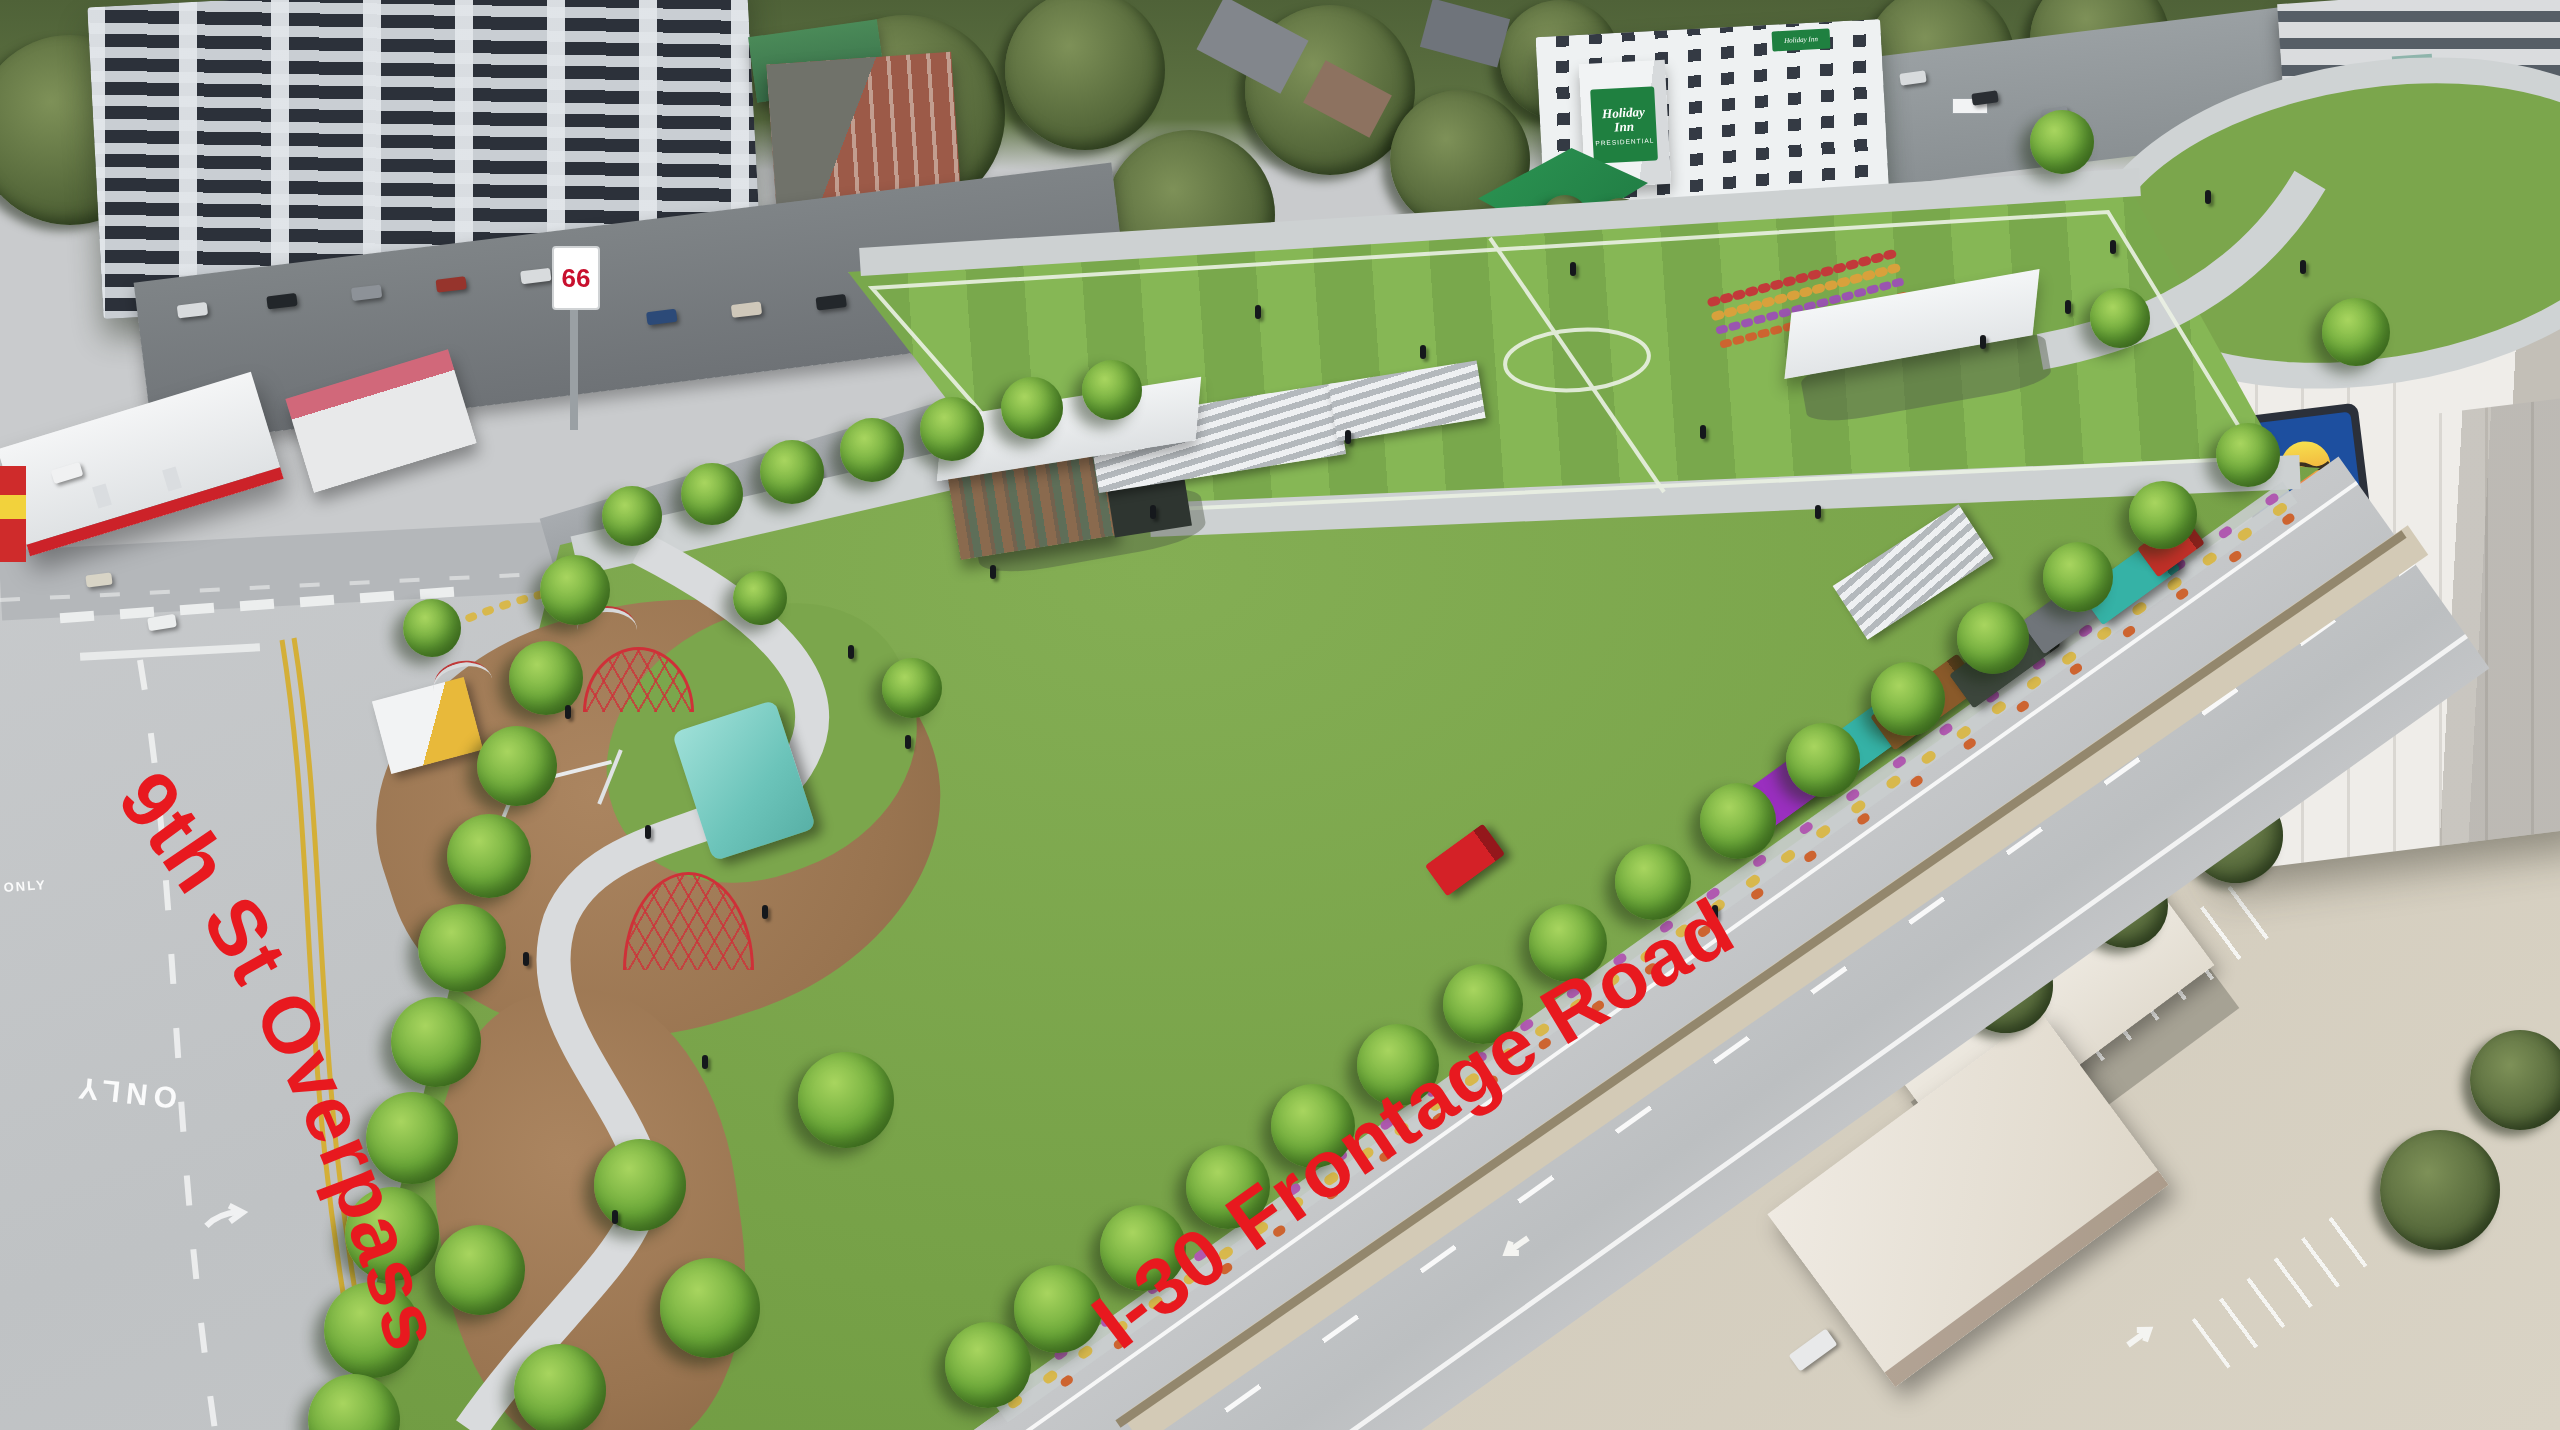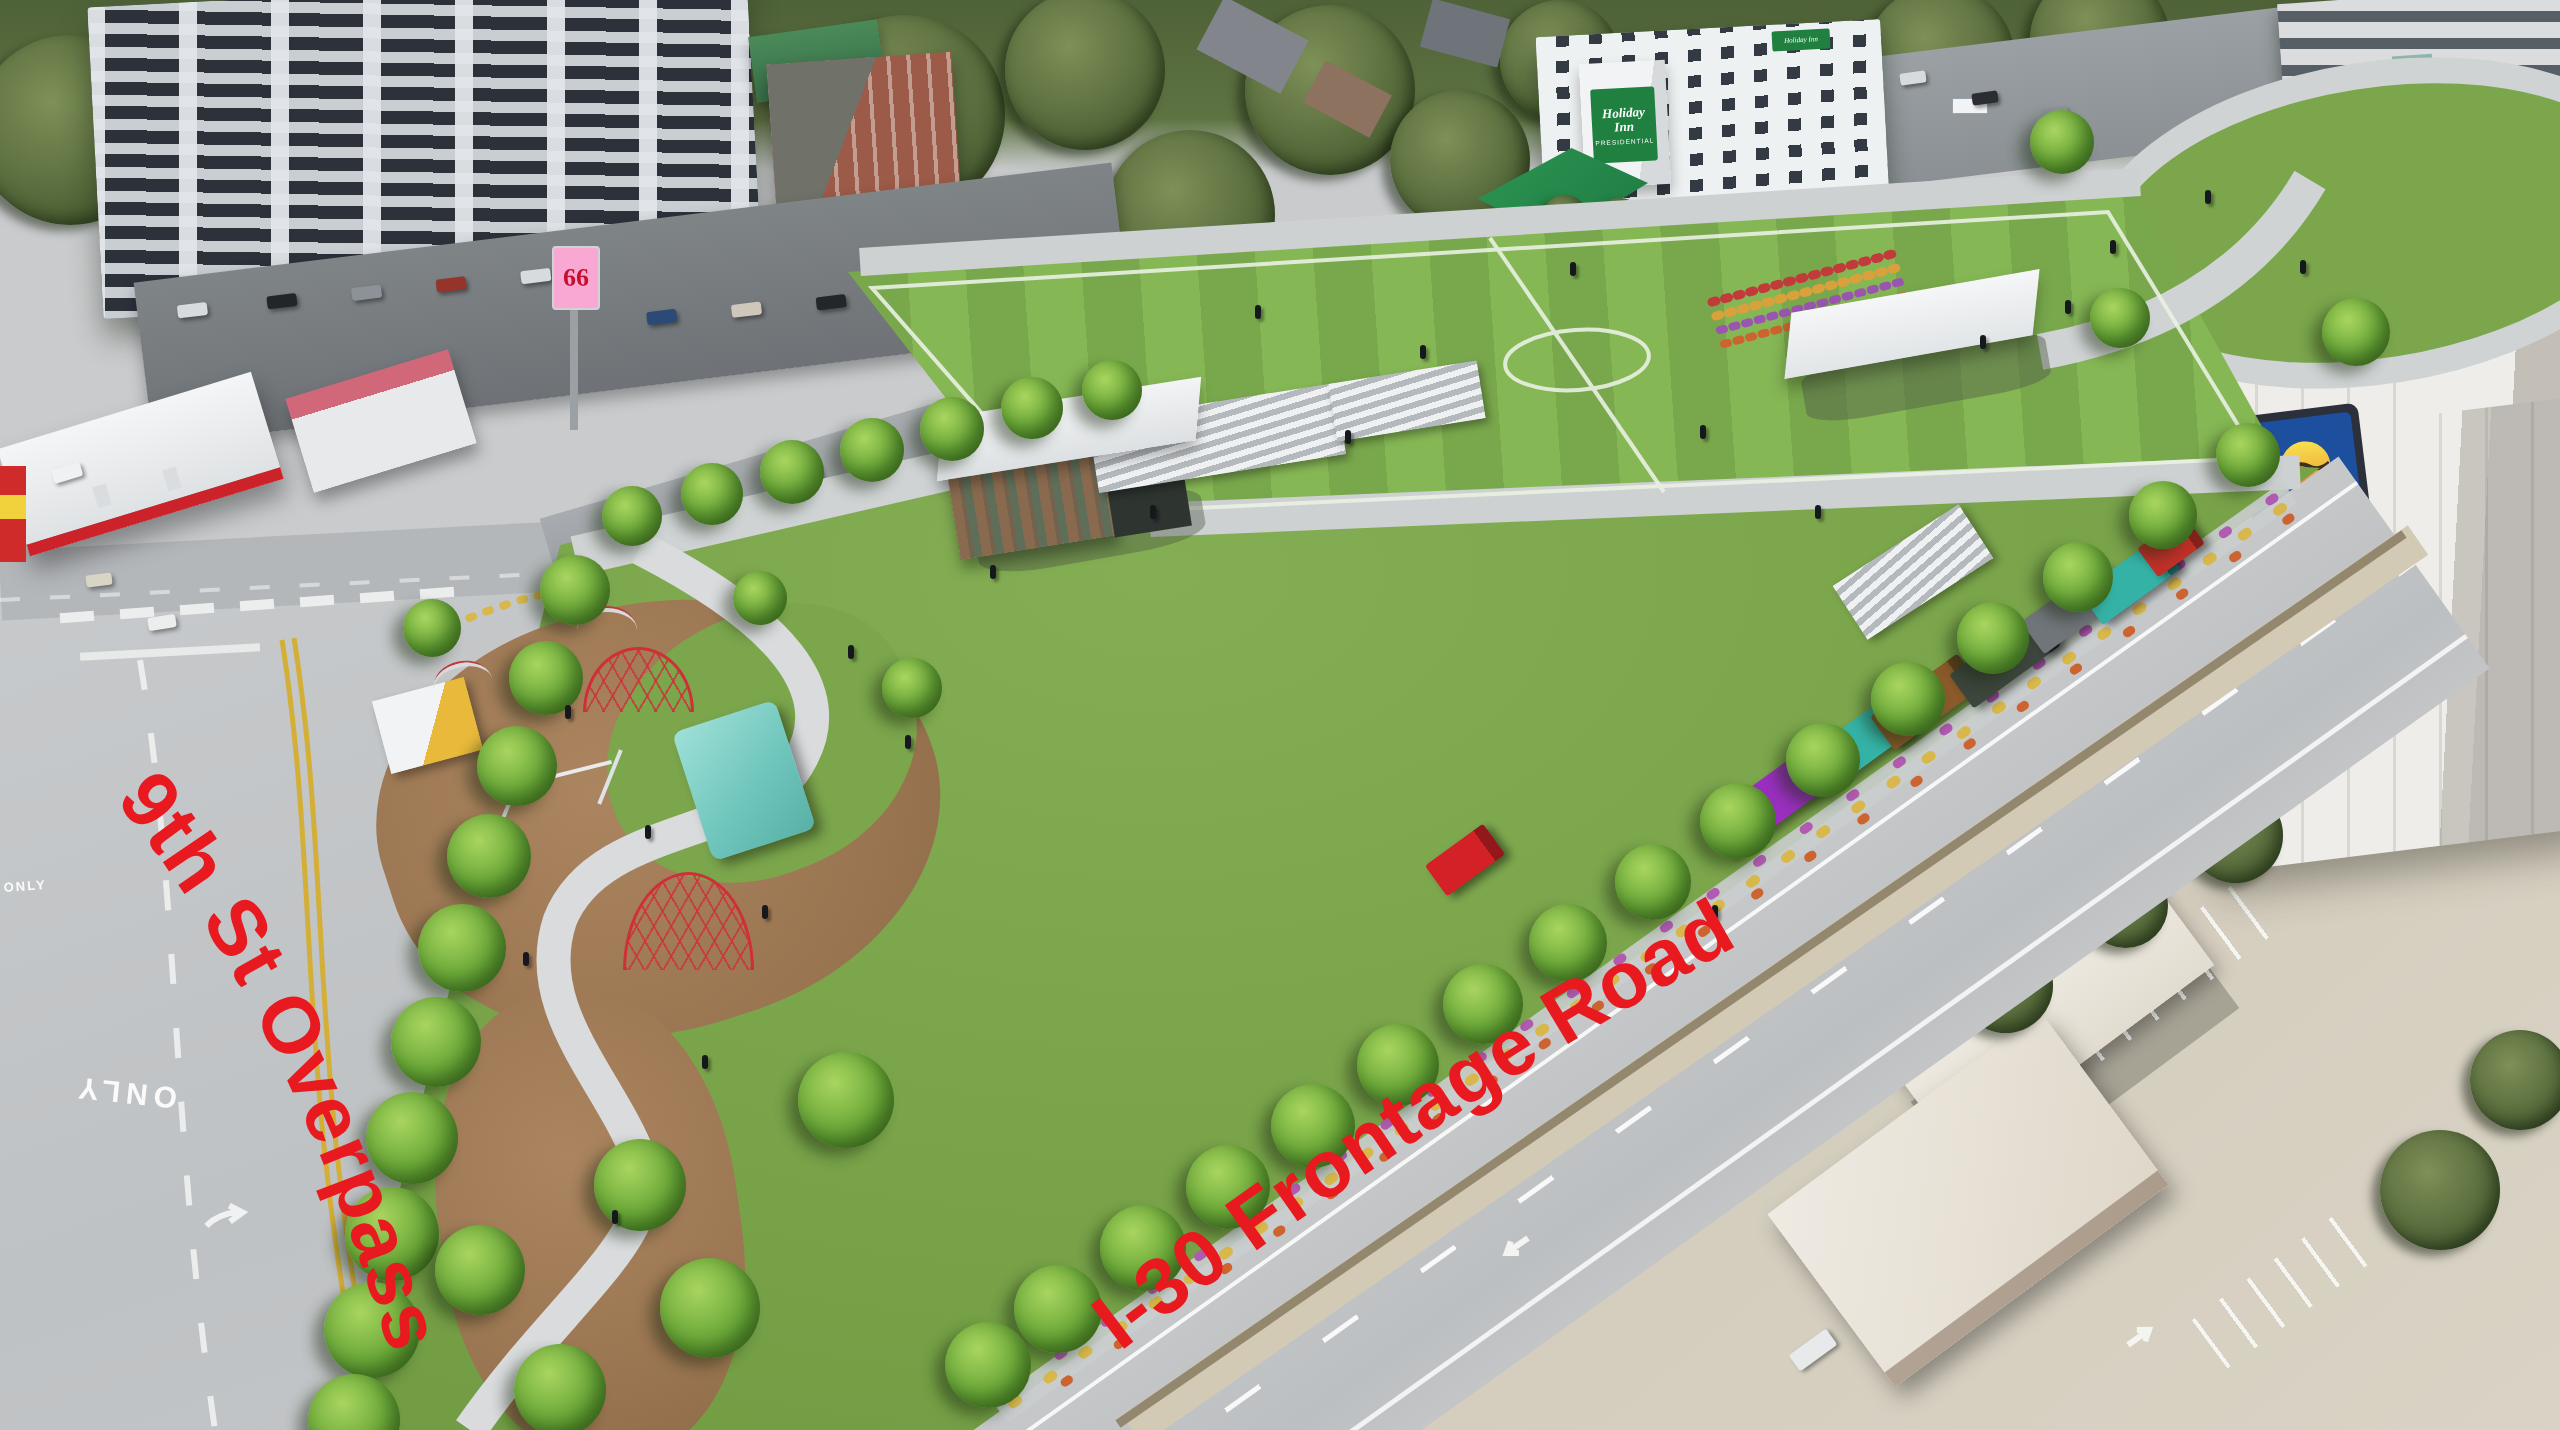--- a/index.html
+++ b/index.html
@@ -152,22 +152,22 @@
               box-shadow:0 16px 24px rgba(0,0,0,.35);"></div>
   <div class="a" style="left:296px;top:372px;width:170px;height:98px;z-index:12;transform:rotate(-17deg);
               background:linear-gradient(180deg,#d1687a 0 22%,#e8e9ea 22%);box-shadow:0 10px 16px rgba(0,0,0,.35);"></div>
   <div class="a" style="left:95px;top:485px;width:14px;height:22px;z-index:13;background:#dadde0;transform:rotate(-17deg);"></div>
   <div class="a" style="left:165px;top:468px;width:14px;height:22px;z-index:13;background:#dadde0;transform:rotate(-17deg);"></div>
   <div class="car" style="left:52px;top:466px;width:30px;height:14px;z-index:13;background:#f0f1f2;transform:rotate(-17deg);"></div>
   <div class="a" style="left:0;top:466px;width:26px;height:96px;z-index:13;
               background:linear-gradient(180deg,#cf2b2b 0 30%,#f2d23c 30% 55%,#cf2b2b 55%);"></div>
 
   <div class="a" style="left:570px;top:300px;width:8px;height:130px;z-index:35;background:#9aa0a4;"></div>
-  <div class="a" style="left:552px;top:246px;width:44px;height:60px;z-index:35;background:#f9a8d4;border:2px solid #d0d3d5;border-radius:4px;
-              display:flex;align-items:center;justify-content:center;font-family:Liberation Serif, serif;">
+  <div class="a" style="left:552px;top:246px;width:44px;height:60px;z-index:35;background:#ffffff;border:2px solid #d0d3d5;border-radius:4px;
+              display:flex;align-items:center;justify-content:center;">
     <span style="color:#c8102e;font-weight:bold;font-size:26px;">66</span>
   </div>
 
   <div class="a" style="left:0;top:0;width:2560px;height:1430px;z-index:6;
               clip-path:polygon(1150px 1430px,2450px 520px,2560px 620px,2560px 1430px);
               background:linear-gradient(140deg,#ddd7c9,#d2cbbb 60%,#d9d3c5);"></div>
 
   <div class="a" style="left:2198px;top:260px;width:380px;height:590px;z-index:8;transform:rotate(-7deg);
               background-color:#efede9;
               background-image:linear-gradient(100deg,rgba(0,0,0,0) 0 64%,rgba(130,125,115,.35) 64% 70%,rgba(95,90,82,.35) 70%),

